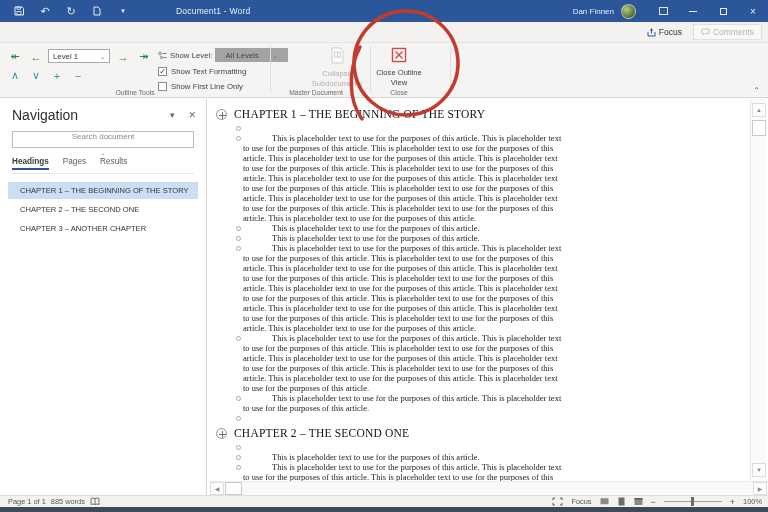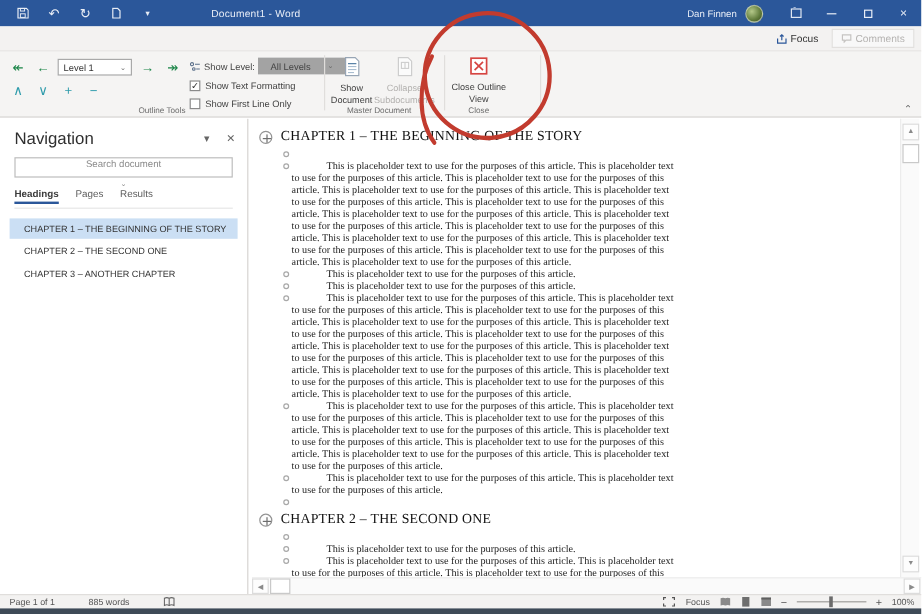--- a/index.html
+++ b/index.html
@@ -81,21 +81,21 @@
   
   #vscroll { position:absolute; left:750px; top:99px; width:16px; height:382px; background:#fafafa; border-left:1px solid #ececec; }
   .sbtn { position:absolute; left:1px; width:14px; height:14px; border:1px solid #dcdcdc; background:#fdfdfd; color:#8a8a8a; font-size:6px; display:flex; align-items:center; justify-content:center; }
   #vthumb { position:absolute; left:1px; top:21px; width:14px; height:16px; border:1px solid #c9c9c9; background:#fff; }
   #hscroll { position:absolute; left:210px; top:481px; width:558px; height:14px; background:#fafafa; border-top:1px solid #ececec; }
   .hbtn { position:absolute; top:0px; width:14px; height:13px; border:1px solid #dcdcdc; background:#fdfdfd; color:#8a8a8a; font-size:6px; display:flex; align-items:center; justify-content:center; }
   #hthumb { position:absolute; left:15px; top:0px; width:17px; height:13px; border:1px solid #c9c9c9; background:#fff; }
 
   
   #statusbar { position:absolute; left:0; top:495px; width:768px; height:12px; background:#f3f2f1; border-top:1px solid #e0dedc; display:flex; align-items:center; font-size:7.4px; color:#555; }
-  #sb-left { display:flex; align-items:center; gap:28px; margin-left:8px; }
+  #sb-left { display:flex; align-items:center; gap:5px; margin-left:8px; }
   #sb-right { margin-left:auto; display:flex; align-items:center; gap:8px; margin-right:6px; }
   .viewic { width:9px; height:9px; display:block; }
   #zoom-track { position:relative; width:58px; height:1px; background:#9f9d9b; }
   #zoom-thumb { position:absolute; left:27px; top:-4px; width:3px; height:9px; background:#6b6b6b; }
   #bottomstrip { position:absolute; left:0; top:507px; width:768px; height:5px; background:#3e4a57; }
 </style>
 </head>
 <body>
 
 <div id="app">
@@ -200,32 +200,20 @@
       <span>Show Text Formatting</span>
     </div>
     <div class="cbrow" style="top:39px;">
       <span class="cbox"></span>
       <span>Show First Line Only</span>
     </div>
     <div class="group-label" style="left:40px; width:190px;">Outline Tools</div>
 
     <div class="group-sep" style="left:270px;"></div>
 
-    <div class="bigbtn" style="left:266px;">
-      <span class="ic">
-        <svg width="15" height="17" viewBox="0 0 15 17">
-            <path d="M2 1h8l3 3v12H2z" fill="#fff" stroke="#97a5b5" stroke-width="1"></path>
-            <line x1="4" y1="6" x2="11" y2="6" stroke="#5b84a8" stroke-width="1"></line>
-            <line x1="4" y1="8.5" x2="11" y2="8.5" stroke="#9db4c9" stroke-width="0.8"></line>
-            <line x1="4" y1="11" x2="11" y2="11" stroke="#9db4c9" stroke-width="0.8"></line>
-            <line x1="4" y1="13.5" x2="9" y2="13.5" stroke="#9db4c9" stroke-width="0.8"></line>
-          </svg>
-      </span>
-      <span>Show Document</span>
-    </div>
     <div class="bigbtn disabled" style="left:310px;">
       <span class="ic">
         <svg width="15" height="17" viewBox="0 0 15 17">
             <path d="M2 1h8l3 3v12H2z" fill="#fbfbfb" stroke="#cdcdcd" stroke-width="1"></path>
             <rect x="4.5" y="5" width="6" height="5" fill="none" stroke="#cdcdcd" stroke-width="0.9"></rect>
             <line x1="7.5" y1="5" x2="7.5" y2="10" stroke="#cdcdcd" stroke-width="0.9"></line>
           </svg>
       </span>
       <span>Collapse Subdocuments</span>
     </div>

